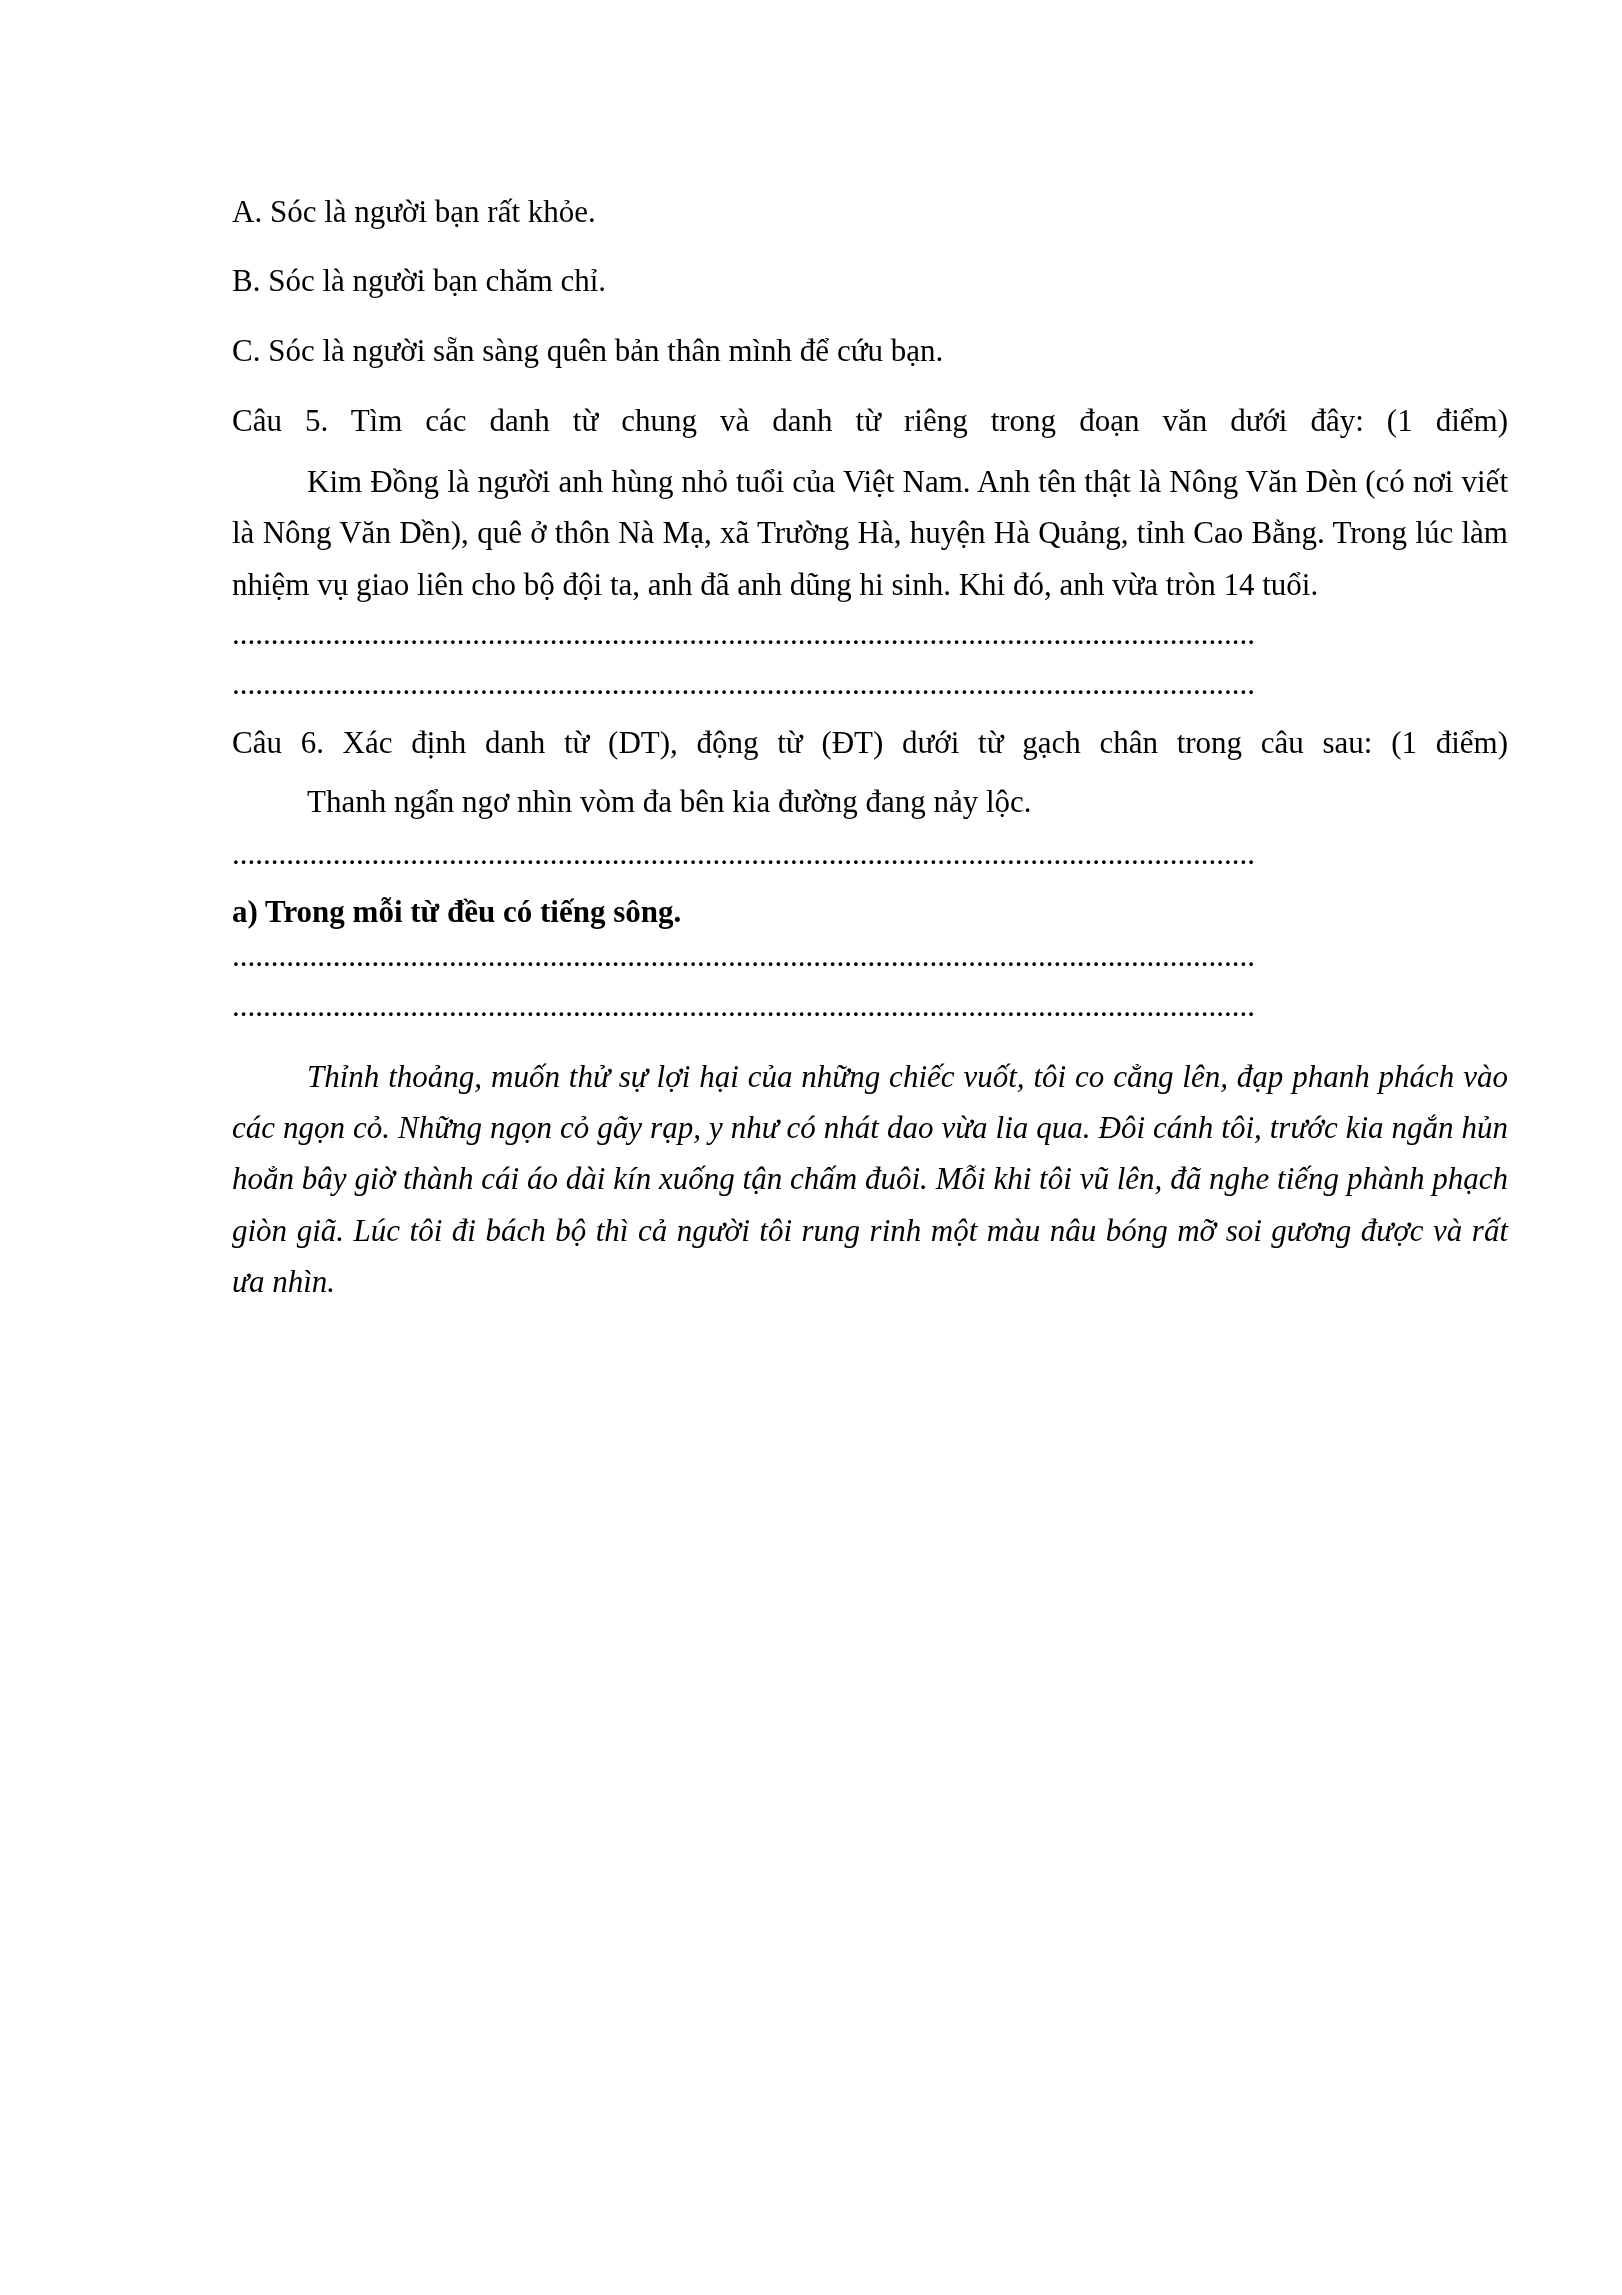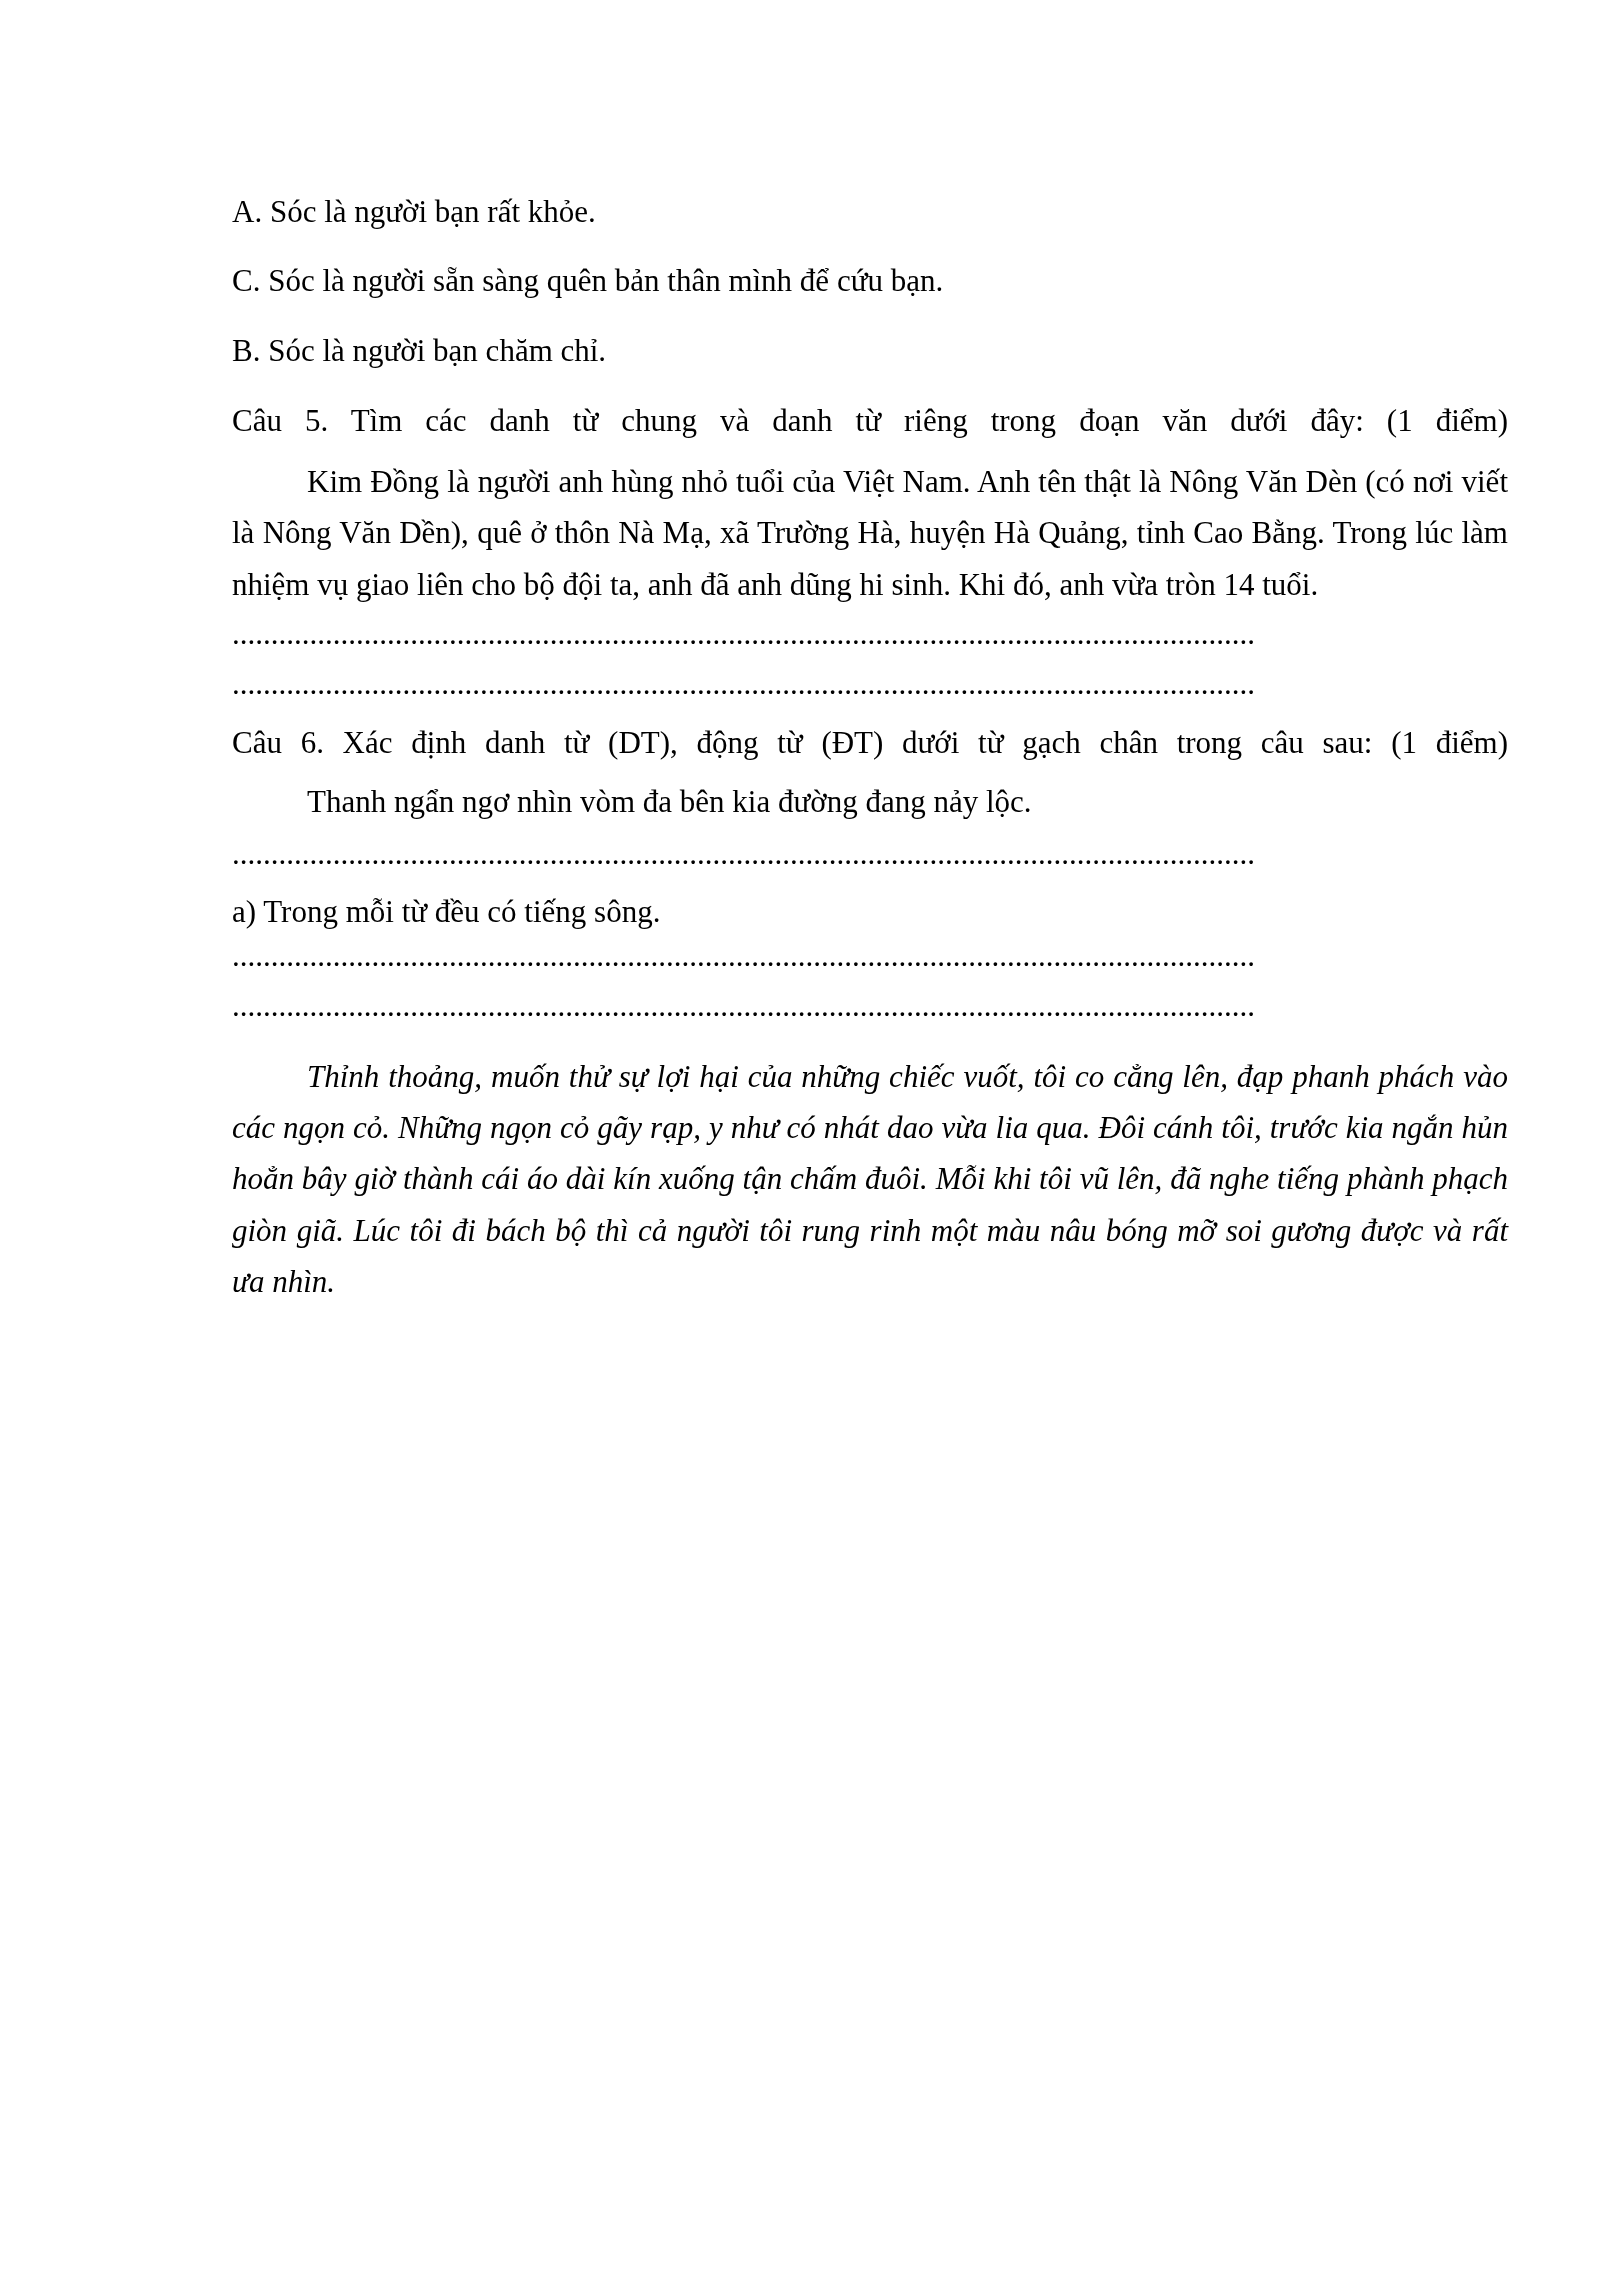--- a/index.html
+++ b/index.html
@@ -53,20 +53,21 @@
     font-style: italic;
     text-align: justify;
     text-justify: inter-word;
     text-indent: 75px;
     margin: 25px 0 0 0;
     line-height: 1.66;
   }
   .sub-item {
     margin: 7.9px 0 3.1px 0;
     font-size: 31px;
+    font-weight: bold;
   }
   .answer-line {
     font-size: 31px;
     letter-spacing: 0px;
     margin: 3.1px 0 14px 0;
     overflow: hidden;
     white-space: nowrap;
     width: 1276px;
     height: 36px;
     line-height: 1.0;
@@ -80,22 +81,22 @@
     text-underline-offset: 3.1px;
   }
 </style>
 </head>
 <body>
 
 <div class="page">
   <div class="doc-body">
 
     <div class="choice">A. Sóc là người bạn rất khỏe.</div>
+    <div class="choice">B. Sóc là người bạn chăm chỉ.</div>
     <div class="choice">C. Sóc là người sẵn sàng quên bản thân mình để cứu bạn.</div>
-    <div class="choice">B. Sóc là người bạn chăm chỉ.</div>
 
     <div class="heading spread">Câu 5. Tìm các danh từ chung và danh từ riêng trong đoạn văn dưới đây: (1 điểm)</div>
 
     <div class="para">Kim Đồng là người anh hùng nhỏ tuổi của Việt Nam. Anh tên thật là Nông Văn Dèn (có nơi viết là Nông Văn Dền), quê ở thôn Nà Mạ, xã Trường Hà, huyện Hà Quảng, tỉnh Cao Bằng. Trong lúc làm nhiệm vụ giao liên cho bộ đội ta, anh đã anh dũng hi sinh. Khi đó, anh vừa tròn 14 tuổi.</div>
 
     <div class="answer-line">....................................................................................................................................</div>
     <div class="answer-line">....................................................................................................................................</div>
 
     <div class="heading spread">Câu 6. Xác định danh từ (DT), động từ (ĐT) dưới từ gạch chân trong câu sau: (1 điểm)</div>
 

